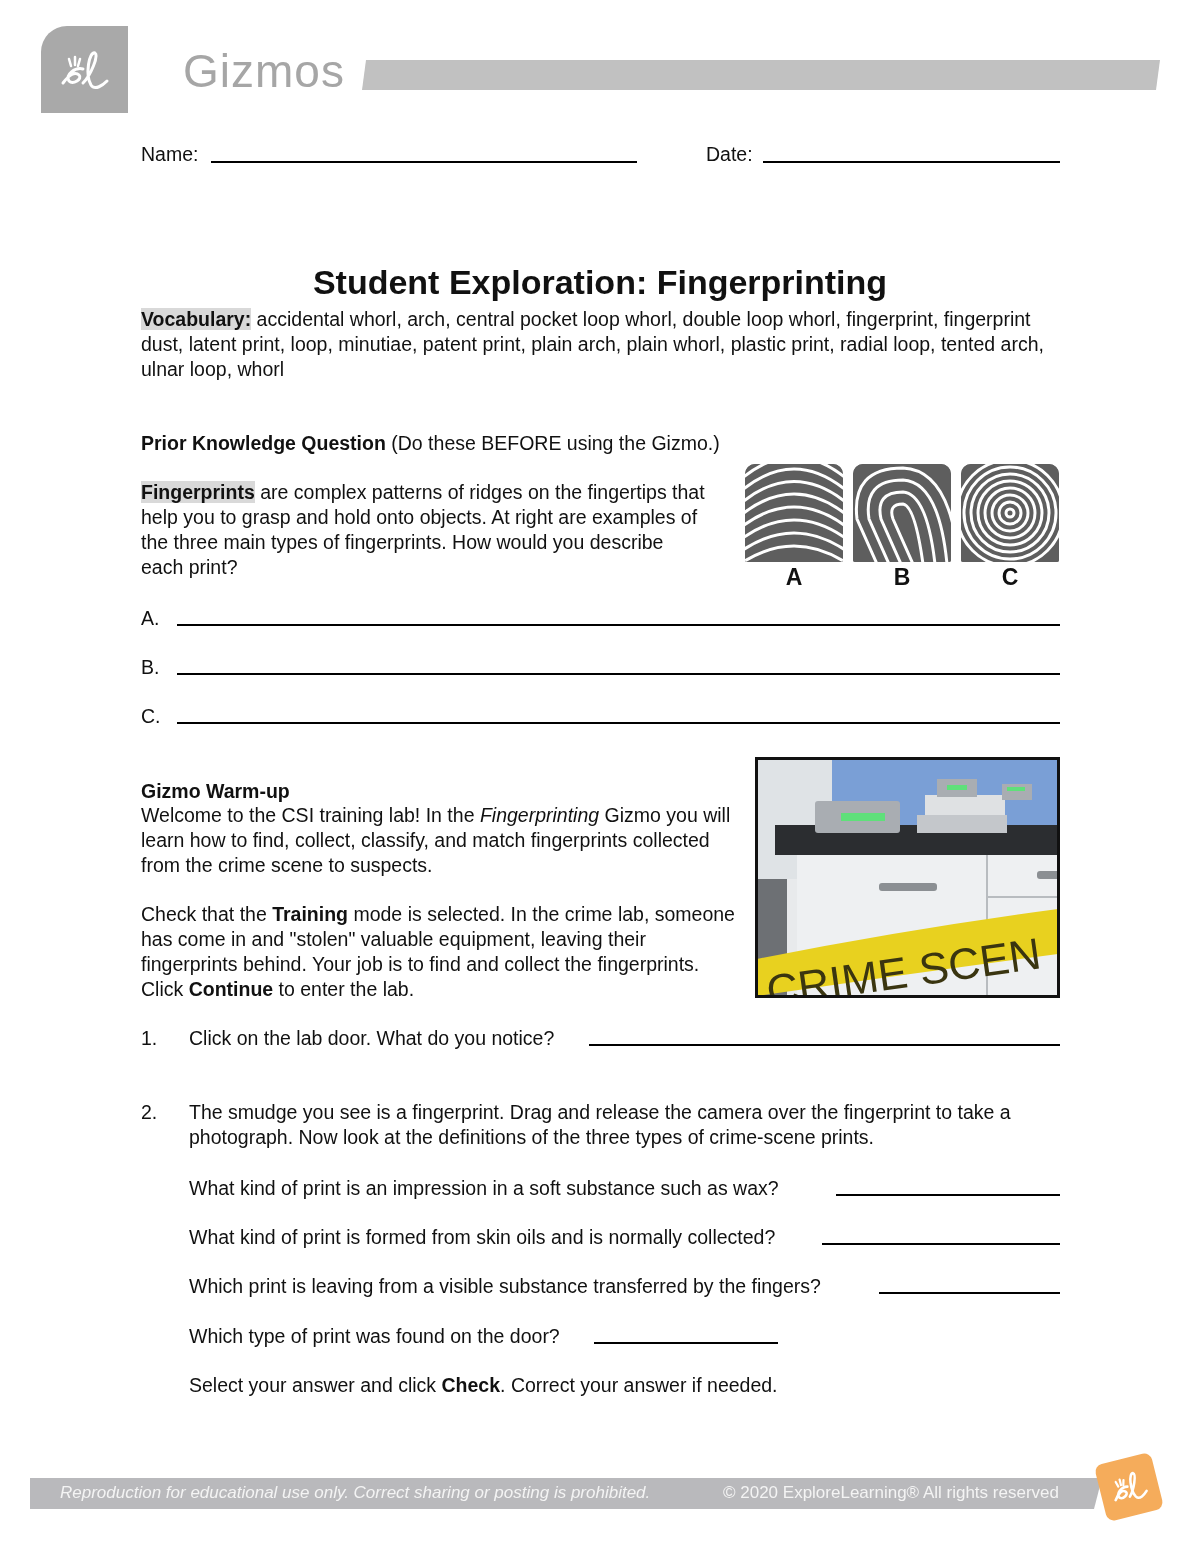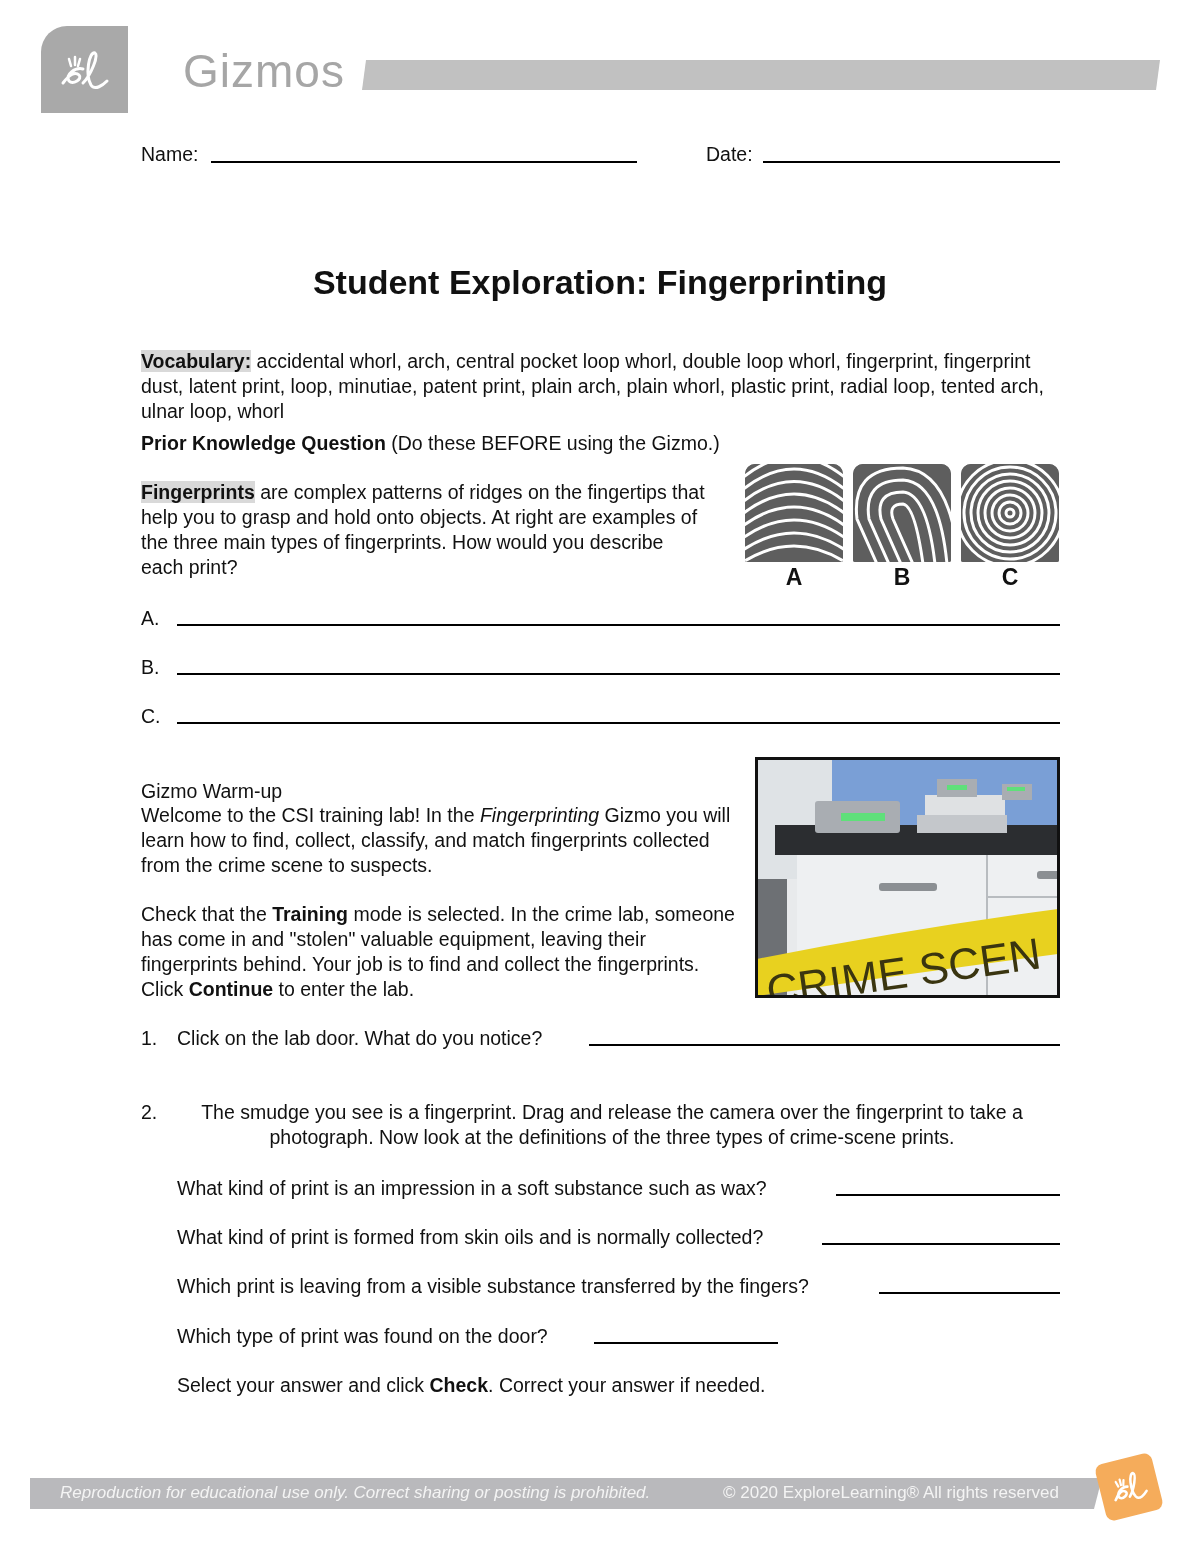--- a/index.html
+++ b/index.html
@@ -17,43 +17,43 @@
   .text { font-size: 19.5px; line-height: 25px; }
   .line { border-bottom: 2.5px solid #000; }
 
   .name-label { left: 141px; top: 142px; }
   .name-line { left: 211px; top: 161px; width: 426px; }
   .date-label { left: 706px; top: 142px; }
   .date-line { left: 763px; top: 161px; width: 297px; }
 
   .title { left: 0; width: 1200px; top: 226px; text-align: center; font-size: 34px; font-weight: bold; margin-top: 37px; }
 
-  .vocab { left: 141px; top: 307px; width: 930px; margin-top: 42px; }
+  .vocab { left: 141px; top: 307px; width: 930px; }
   .hl { background: #d9d9d9; font-weight: bold; }
 
   .pk-heading { left: 141px; top: 431px; }
   .pk-body { left: 141px; top: 480px; width: 570px; }
 
   .fp-wrap { left: 745px; top: 464px; width: 315px; height: 126px; }
   .fp { position:absolute; top:0; width: 98px; height: 98px; background:#777; overflow:hidden;
         border-radius: 10px 10px 2px 2px; }
   .fp-label { position:absolute; top: 100px; width: 98px; text-align:center; font-size: 23px; font-weight: bold; }
 
   .abc-label { left: 141px; }
   .abc-line { left: 177px; width: 883px; }
 
-  .warm-heading { left: 141px; top: 779px; font-weight: normal; }
+  .warm-heading { left: 141px; top: 779px; font-weight: bold; }
   .warm-body { left: 141px; top: 803px; width: 600px; }
   .warm-body2 { left: 141px; top: 902px; width: 600px; }
 
   .lab-img { left: 755px; top: 757px; width: 301px; height: 237px; border: 2px solid #111; overflow:hidden;
              background: #e9ecef; }
 
   .q-num { left: 141px; }
-  .q-text { left: 177px; text-align: center; }
+  .q-text { left: 189px; }
 
   .footer-bar { left: 30px; top: 1478px; width: 1072px; height: 31px; background: #b9b9bc;
                 clip-path: polygon(0 0, 100% 0, calc(100% - 8px) 100%, 0 100%); }
   .footer-left { left: 60px; top: 1483px; font-size: 17px; font-style: italic; color: #f4f4f4; }
   .footer-right { left: 723px; top: 1483px; font-size: 17px; color: #f4f4f4; }
   .footer-logo { left: 1100px; top: 1458px; width: 58px; height: 58px; background: #f5ac5b; border-radius: 8px;
                  transform: rotate(-14deg); display:flex; align-items:center; justify-content:center; }
 </style>
 </head>
 <body>

